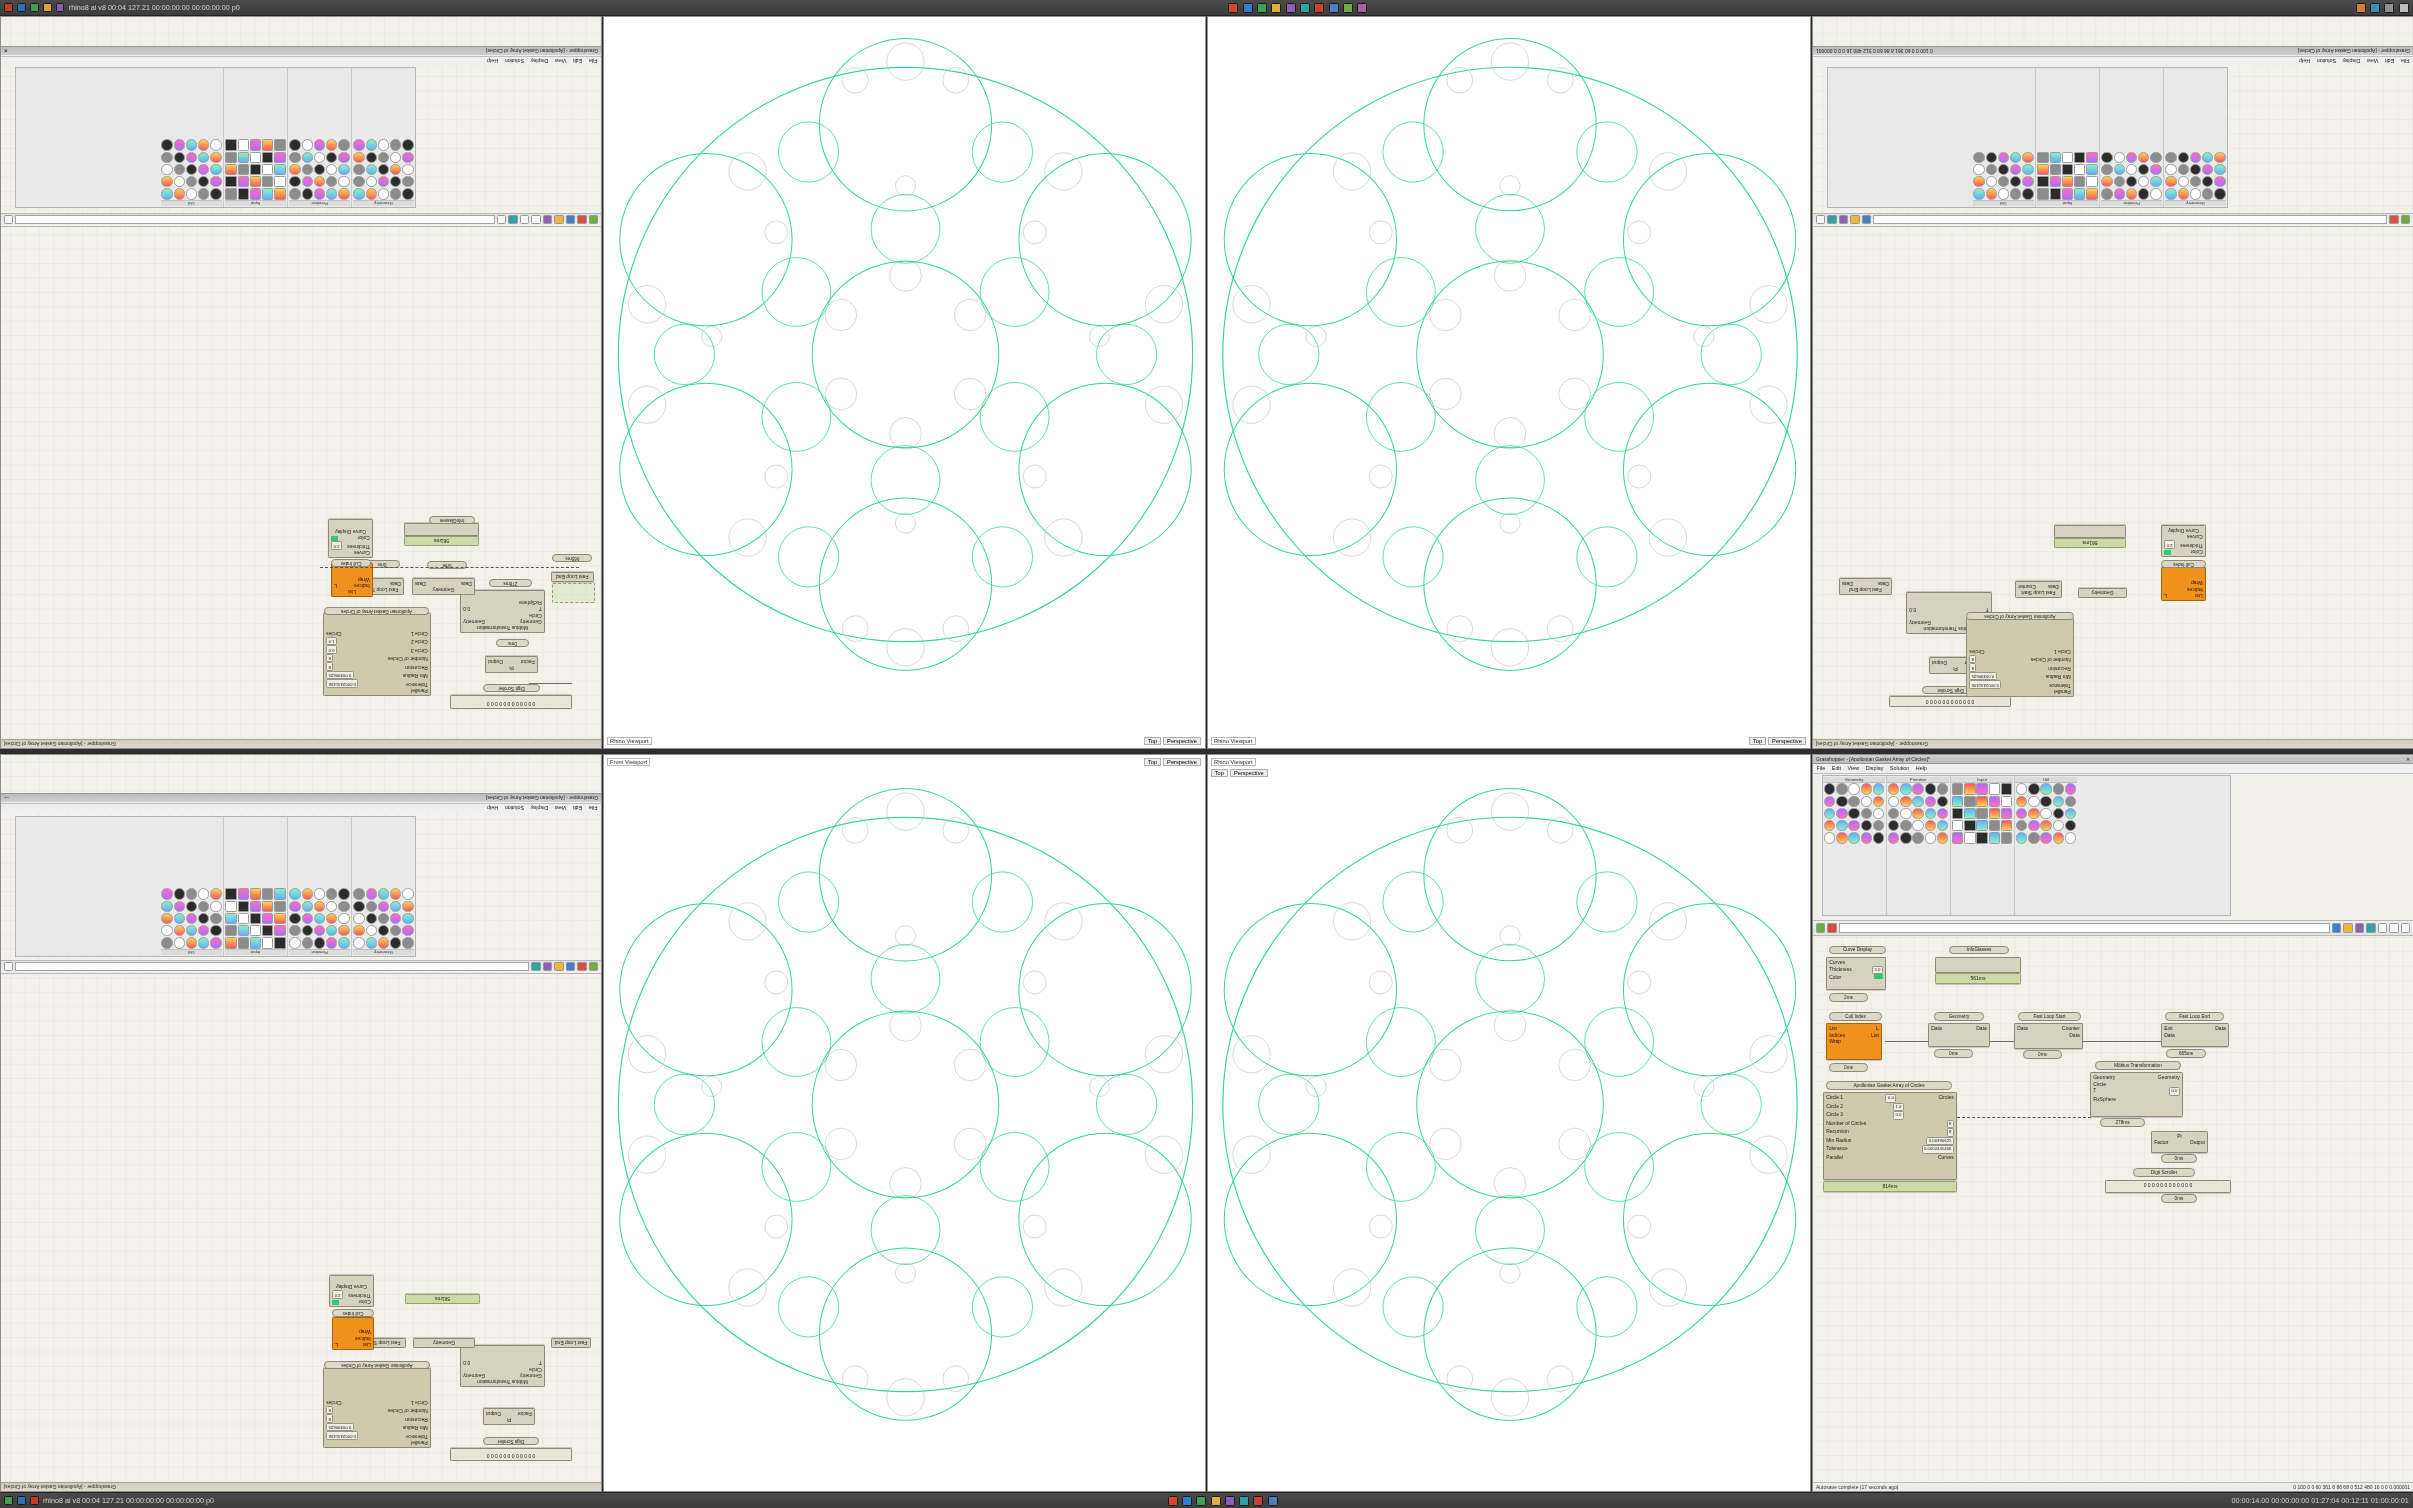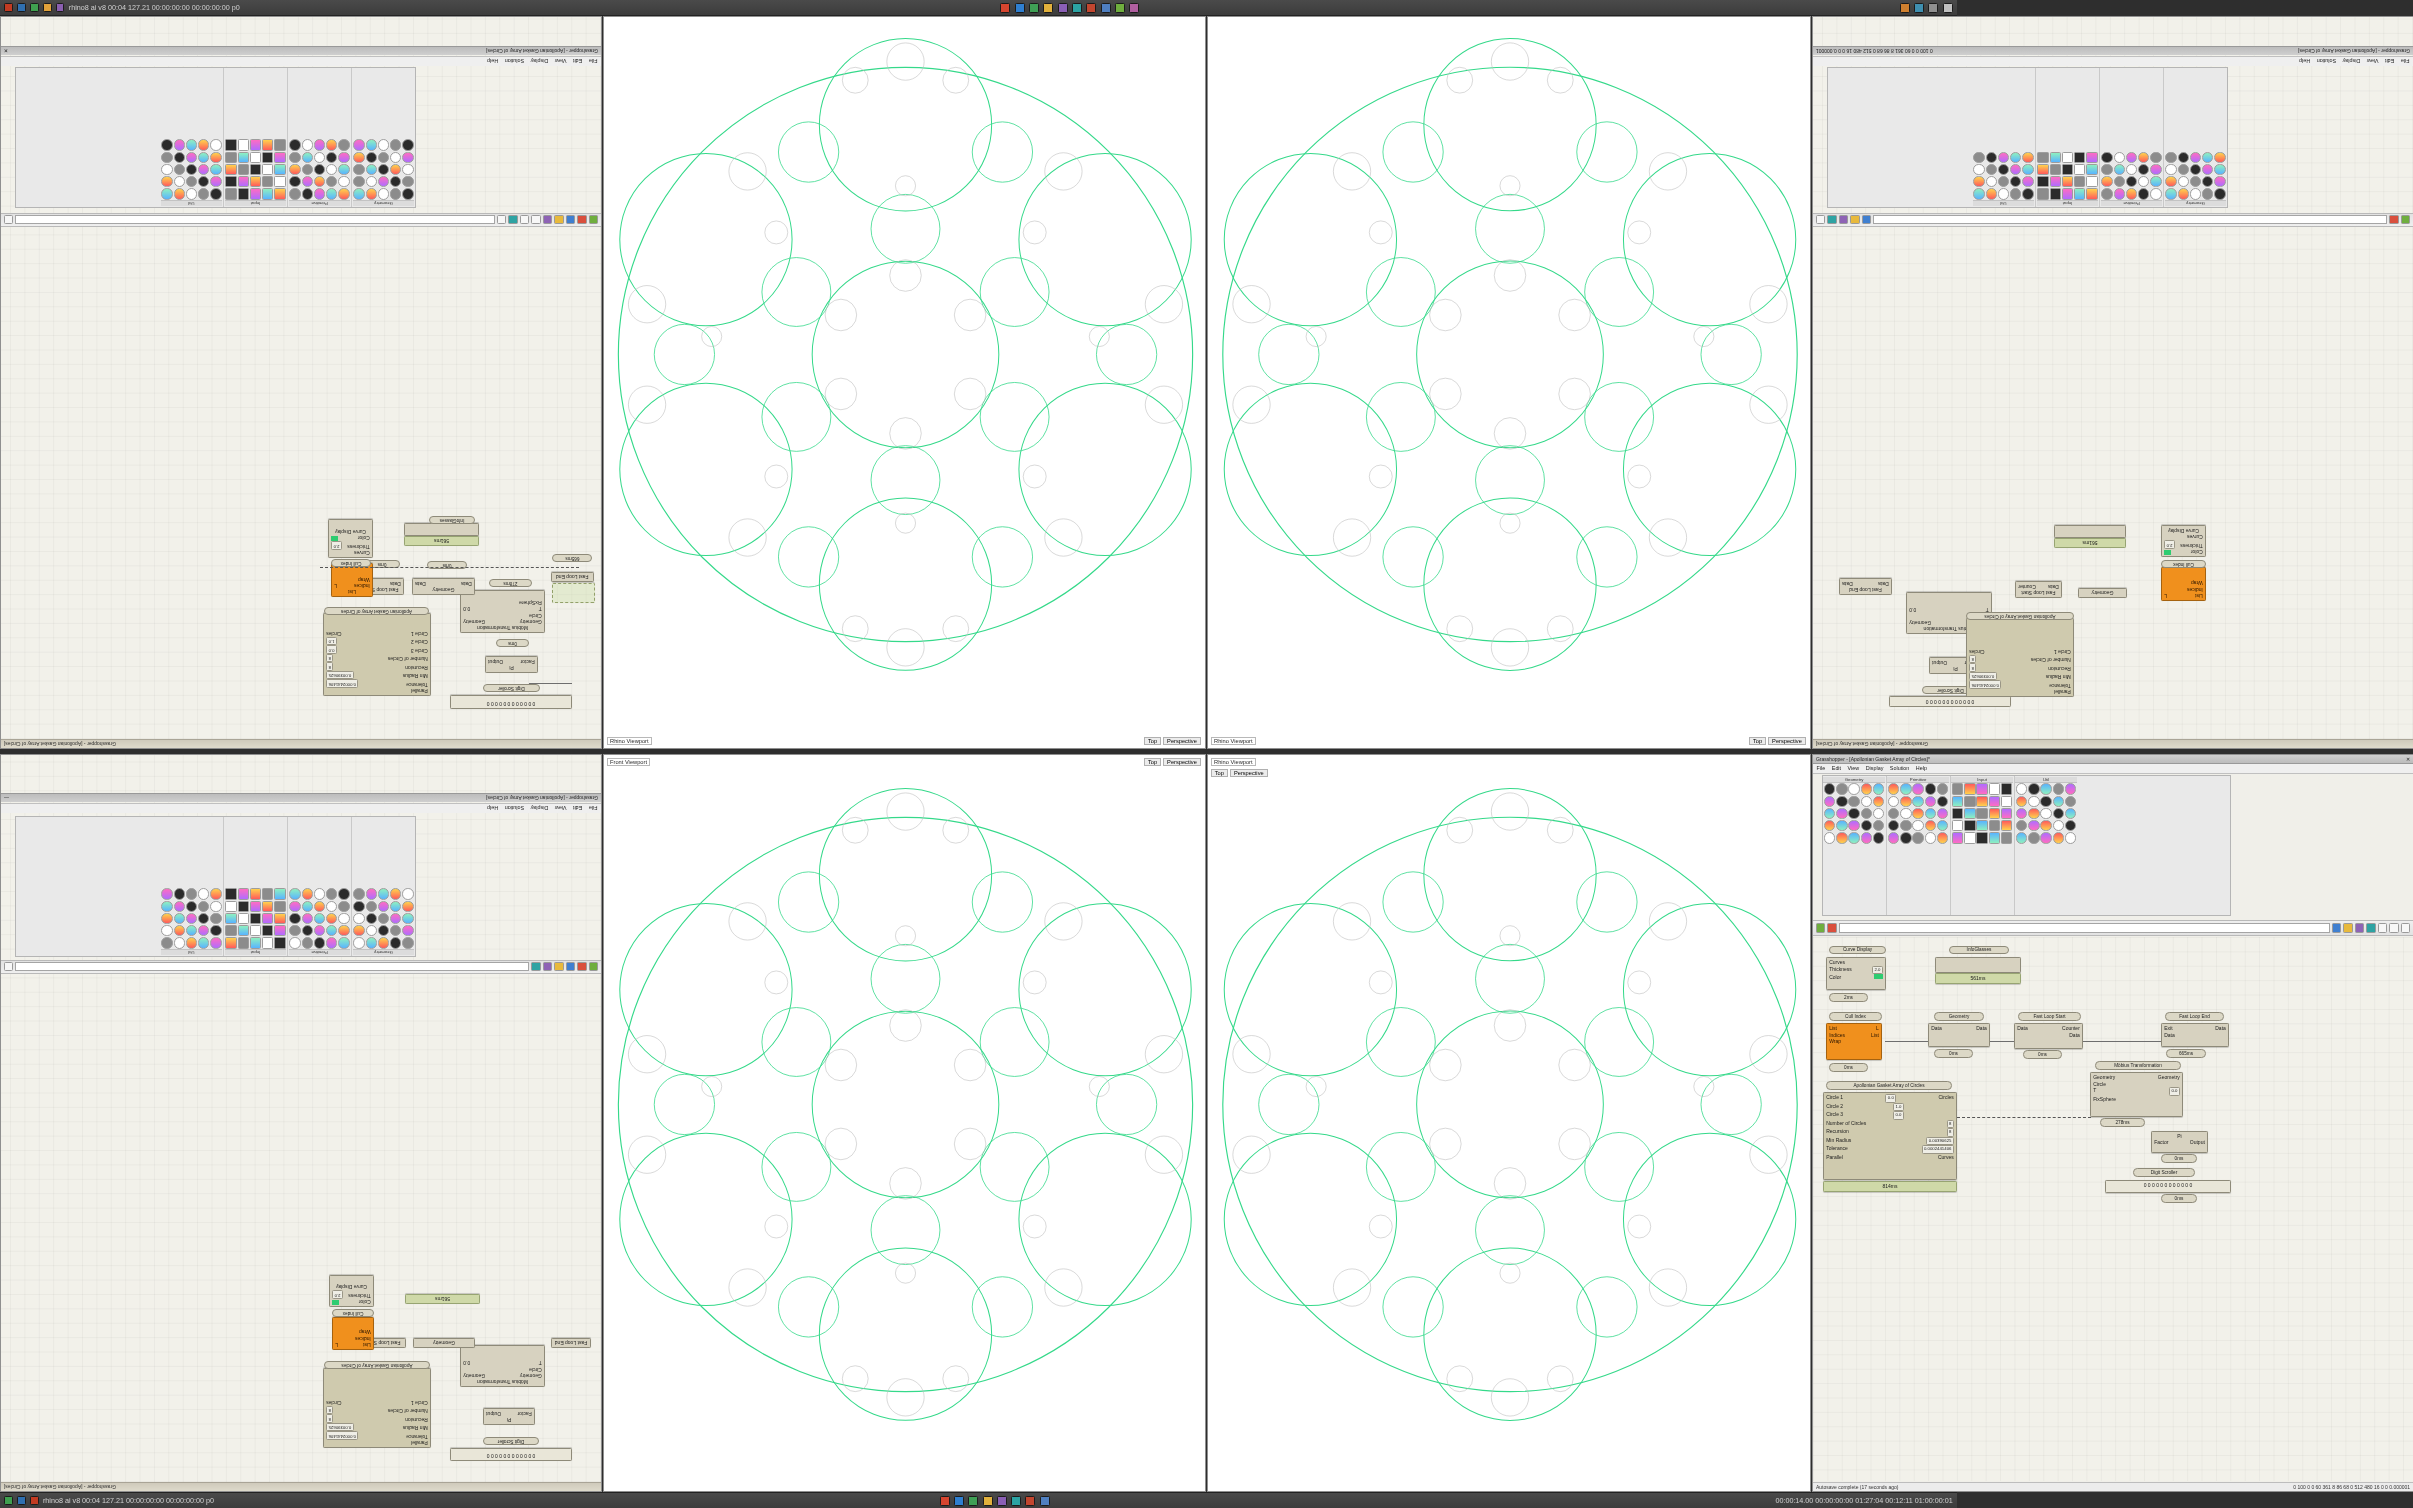--- a/index.html
+++ b/index.html
@@ -3,21 +3,21 @@
 <meta charset="utf-8">
 <style>
   * { box-sizing: border-box; }
   html, body { margin:0; padding:0; background:#3a3a3a; }
   body { width:2413px; height:1508px; font-family:"Liberation Sans", sans-serif; overflow:hidden; }
 
   #root { position:relative; width:2413px; height:1508px; background:#2e2e2e; }
 
   
   .osbar {
-    position:absolute; left:0; width:1957px; height:16px;
+    position:absolute; left:0; width:2413px; height:16px;
     background:linear-gradient(#4a4a4a,#3c3c3c); color:#e6e6e6;
     font-size:7.2px; display:flex; align-items:center; gap:4.3px; padding:0 4.3px;
     border-bottom:0.7px solid #222;
   }
   .osbar.top { top:0; }
   .osbar.bottom { bottom:0; top:auto; border-bottom:none; border-top:0.7px solid #222; }
   .osbar .swatch { width:8.6px; height:8.6px; border-radius:1.4px; border:0.7px solid #1b1b1b; }
   .osbar .spacer { flex:1 1 auto; }
   .osbar .txt { white-space:nowrap; opacity:.85; }
   .trayicon { width:10px; height:10px; border-radius:1.4px; border:0.7px solid #1b1b1b; }

